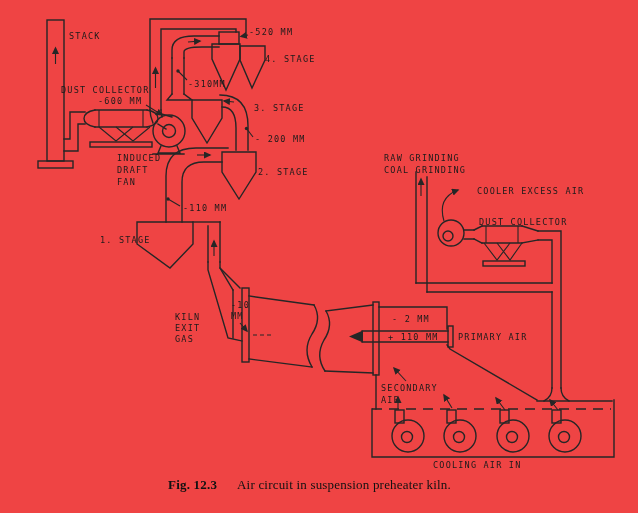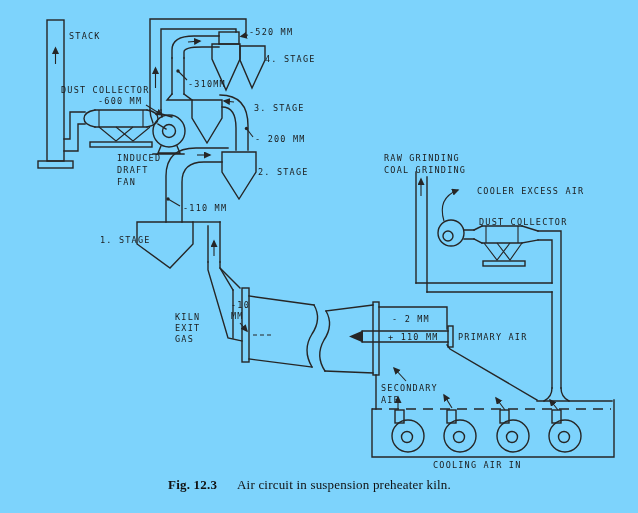--- a/index.html
+++ b/index.html
@@ -1,18 +1,18 @@
 <!DOCTYPE html>
 <html><head>
 <meta charset="utf-8">
 <style>
   html,body{margin:0;padding:0;background:#ffffff;}
   .page{
     position:relative;width:638px;height:513px;
-    background:#7dd3fc;overflow:hidden;
+    background:#ef4444;overflow:hidden;
     font-family:"DejaVu Sans Mono",monospace;
   }
   svg{position:absolute;left:0;top:0;}
   .ln{stroke:#262626;stroke-width:1.4;fill:none;stroke-linecap:square;stroke-linejoin:miter;}
   .thin{stroke:#262626;stroke-width:1.1;fill:none;}
   .fill{fill:#262626;stroke:none;}
   .dash{stroke:#262626;stroke-width:1.5;fill:none;stroke-dasharray:10 7;}
   .dashsm{stroke:#262626;stroke-width:1;fill:none;stroke-dasharray:4 3;}
   text{
     font-family:"DejaVu Sans Mono",monospace;

